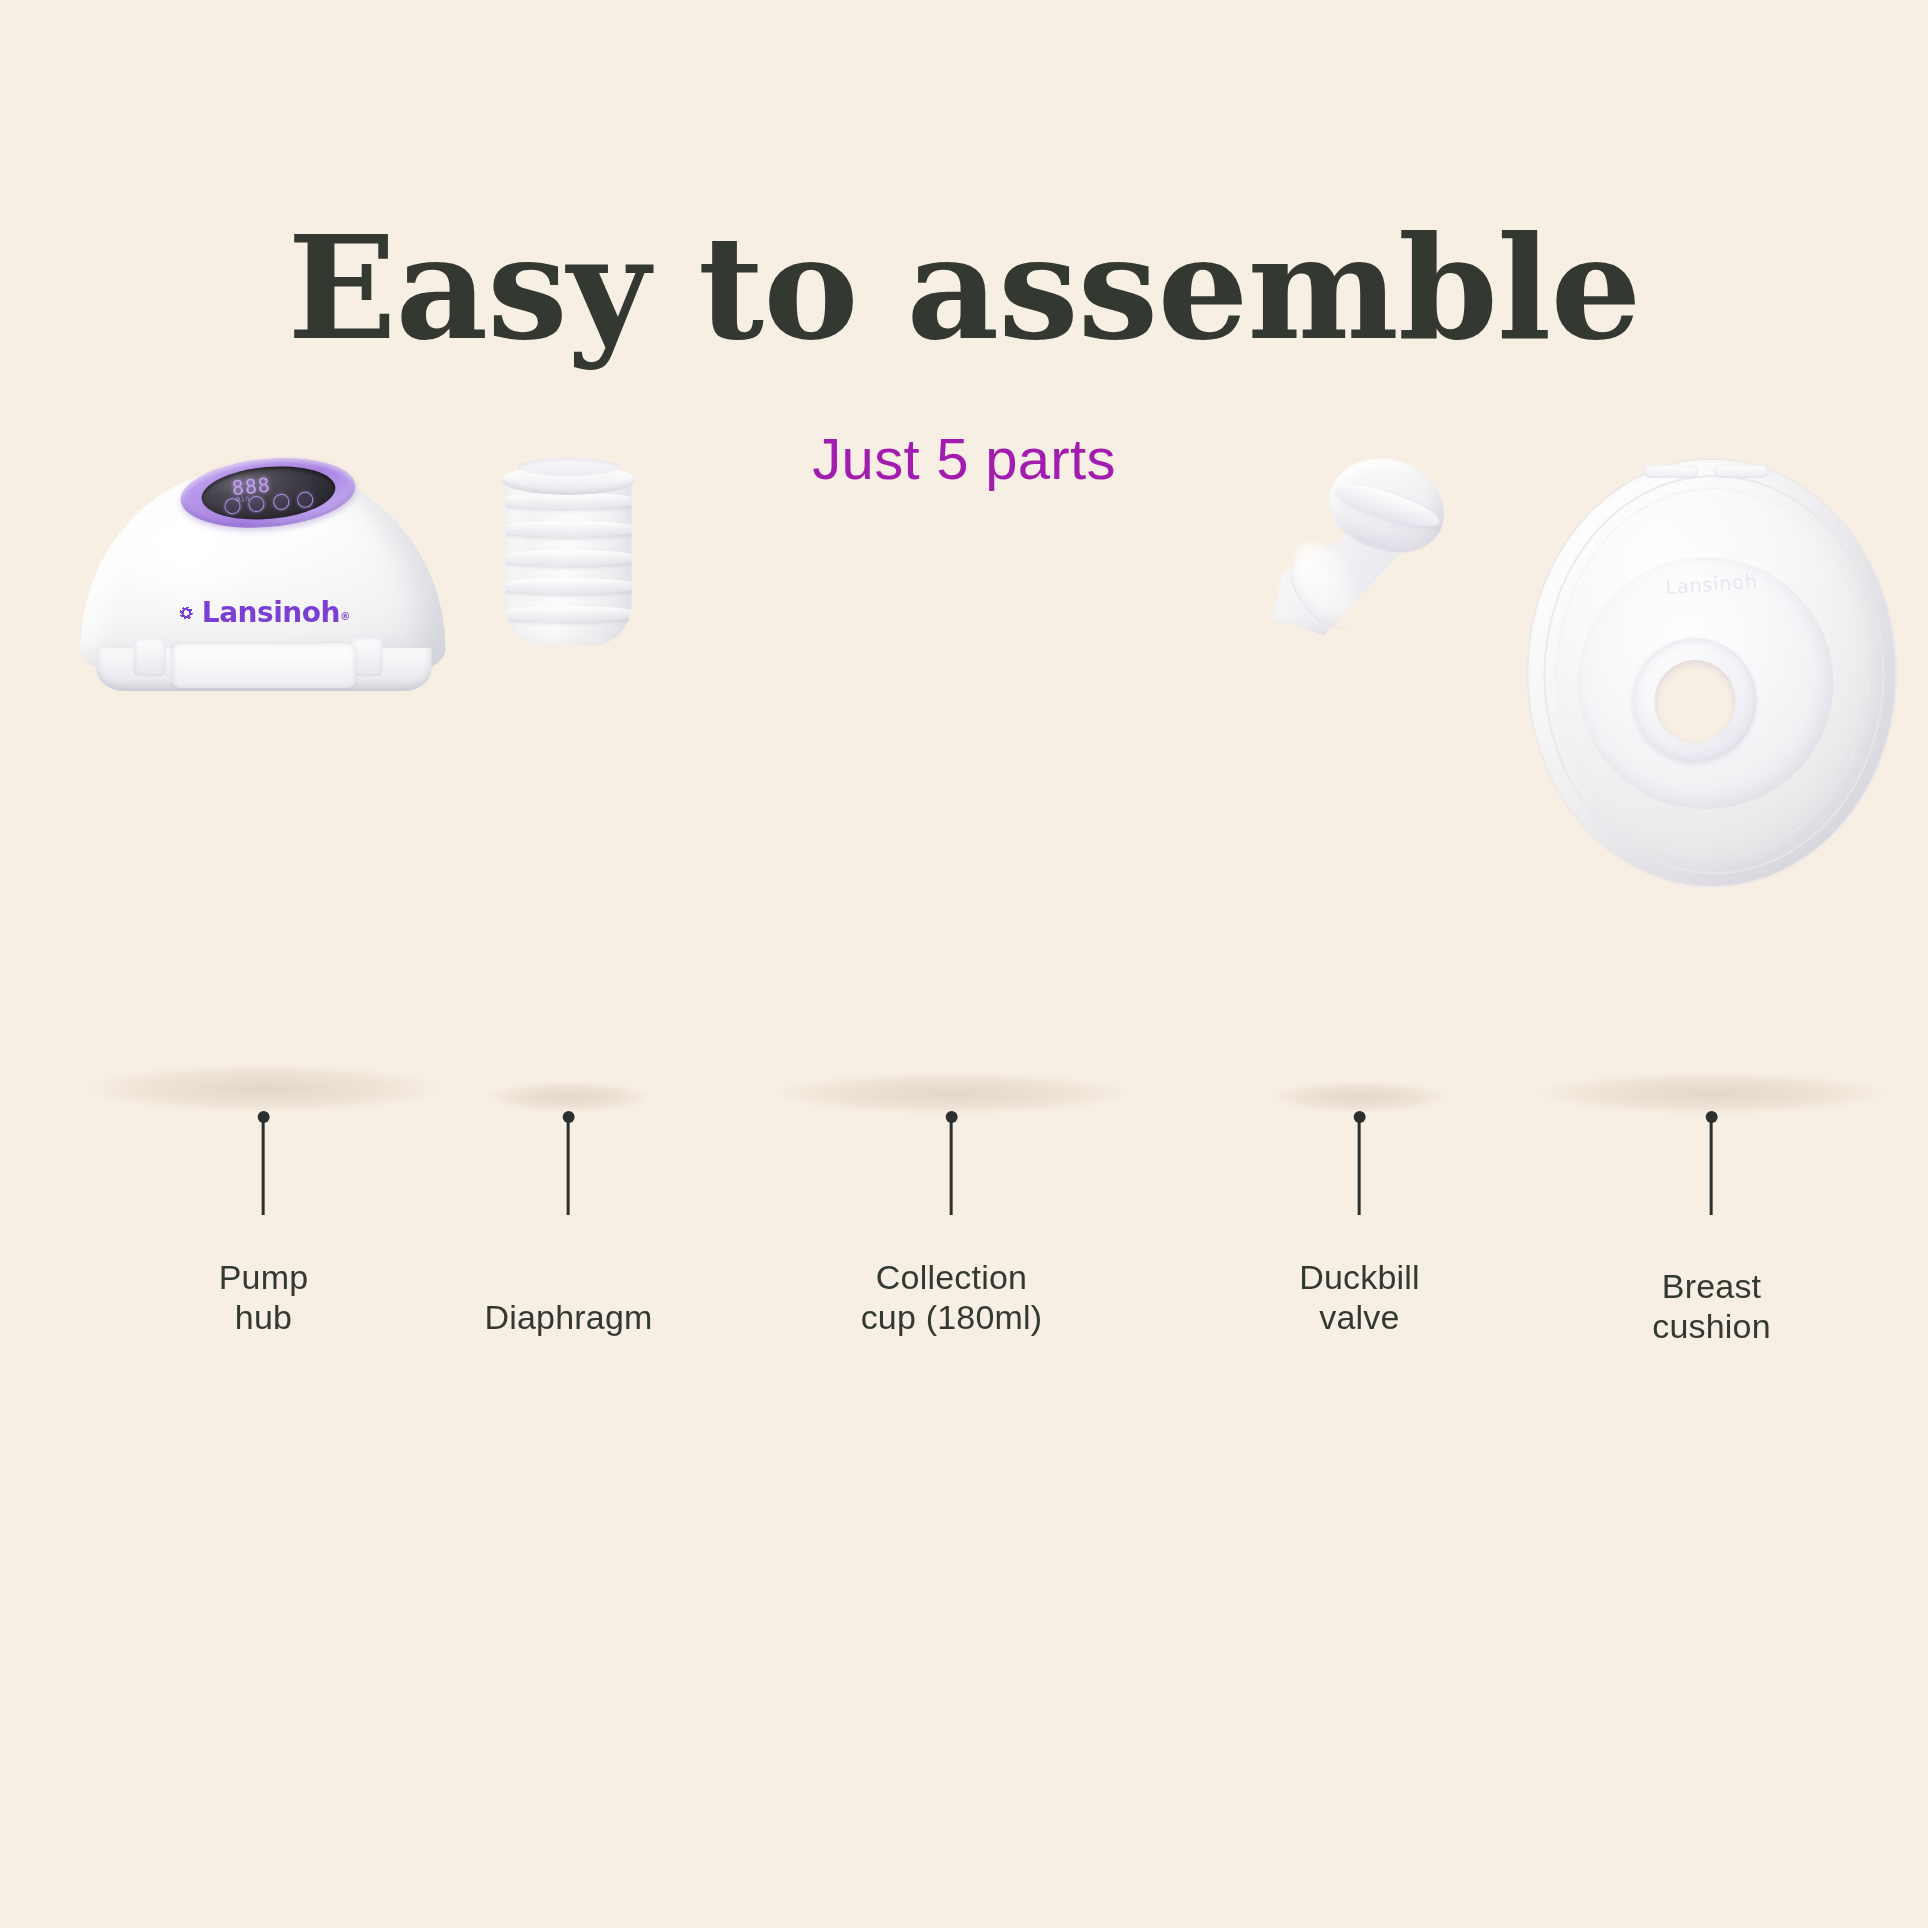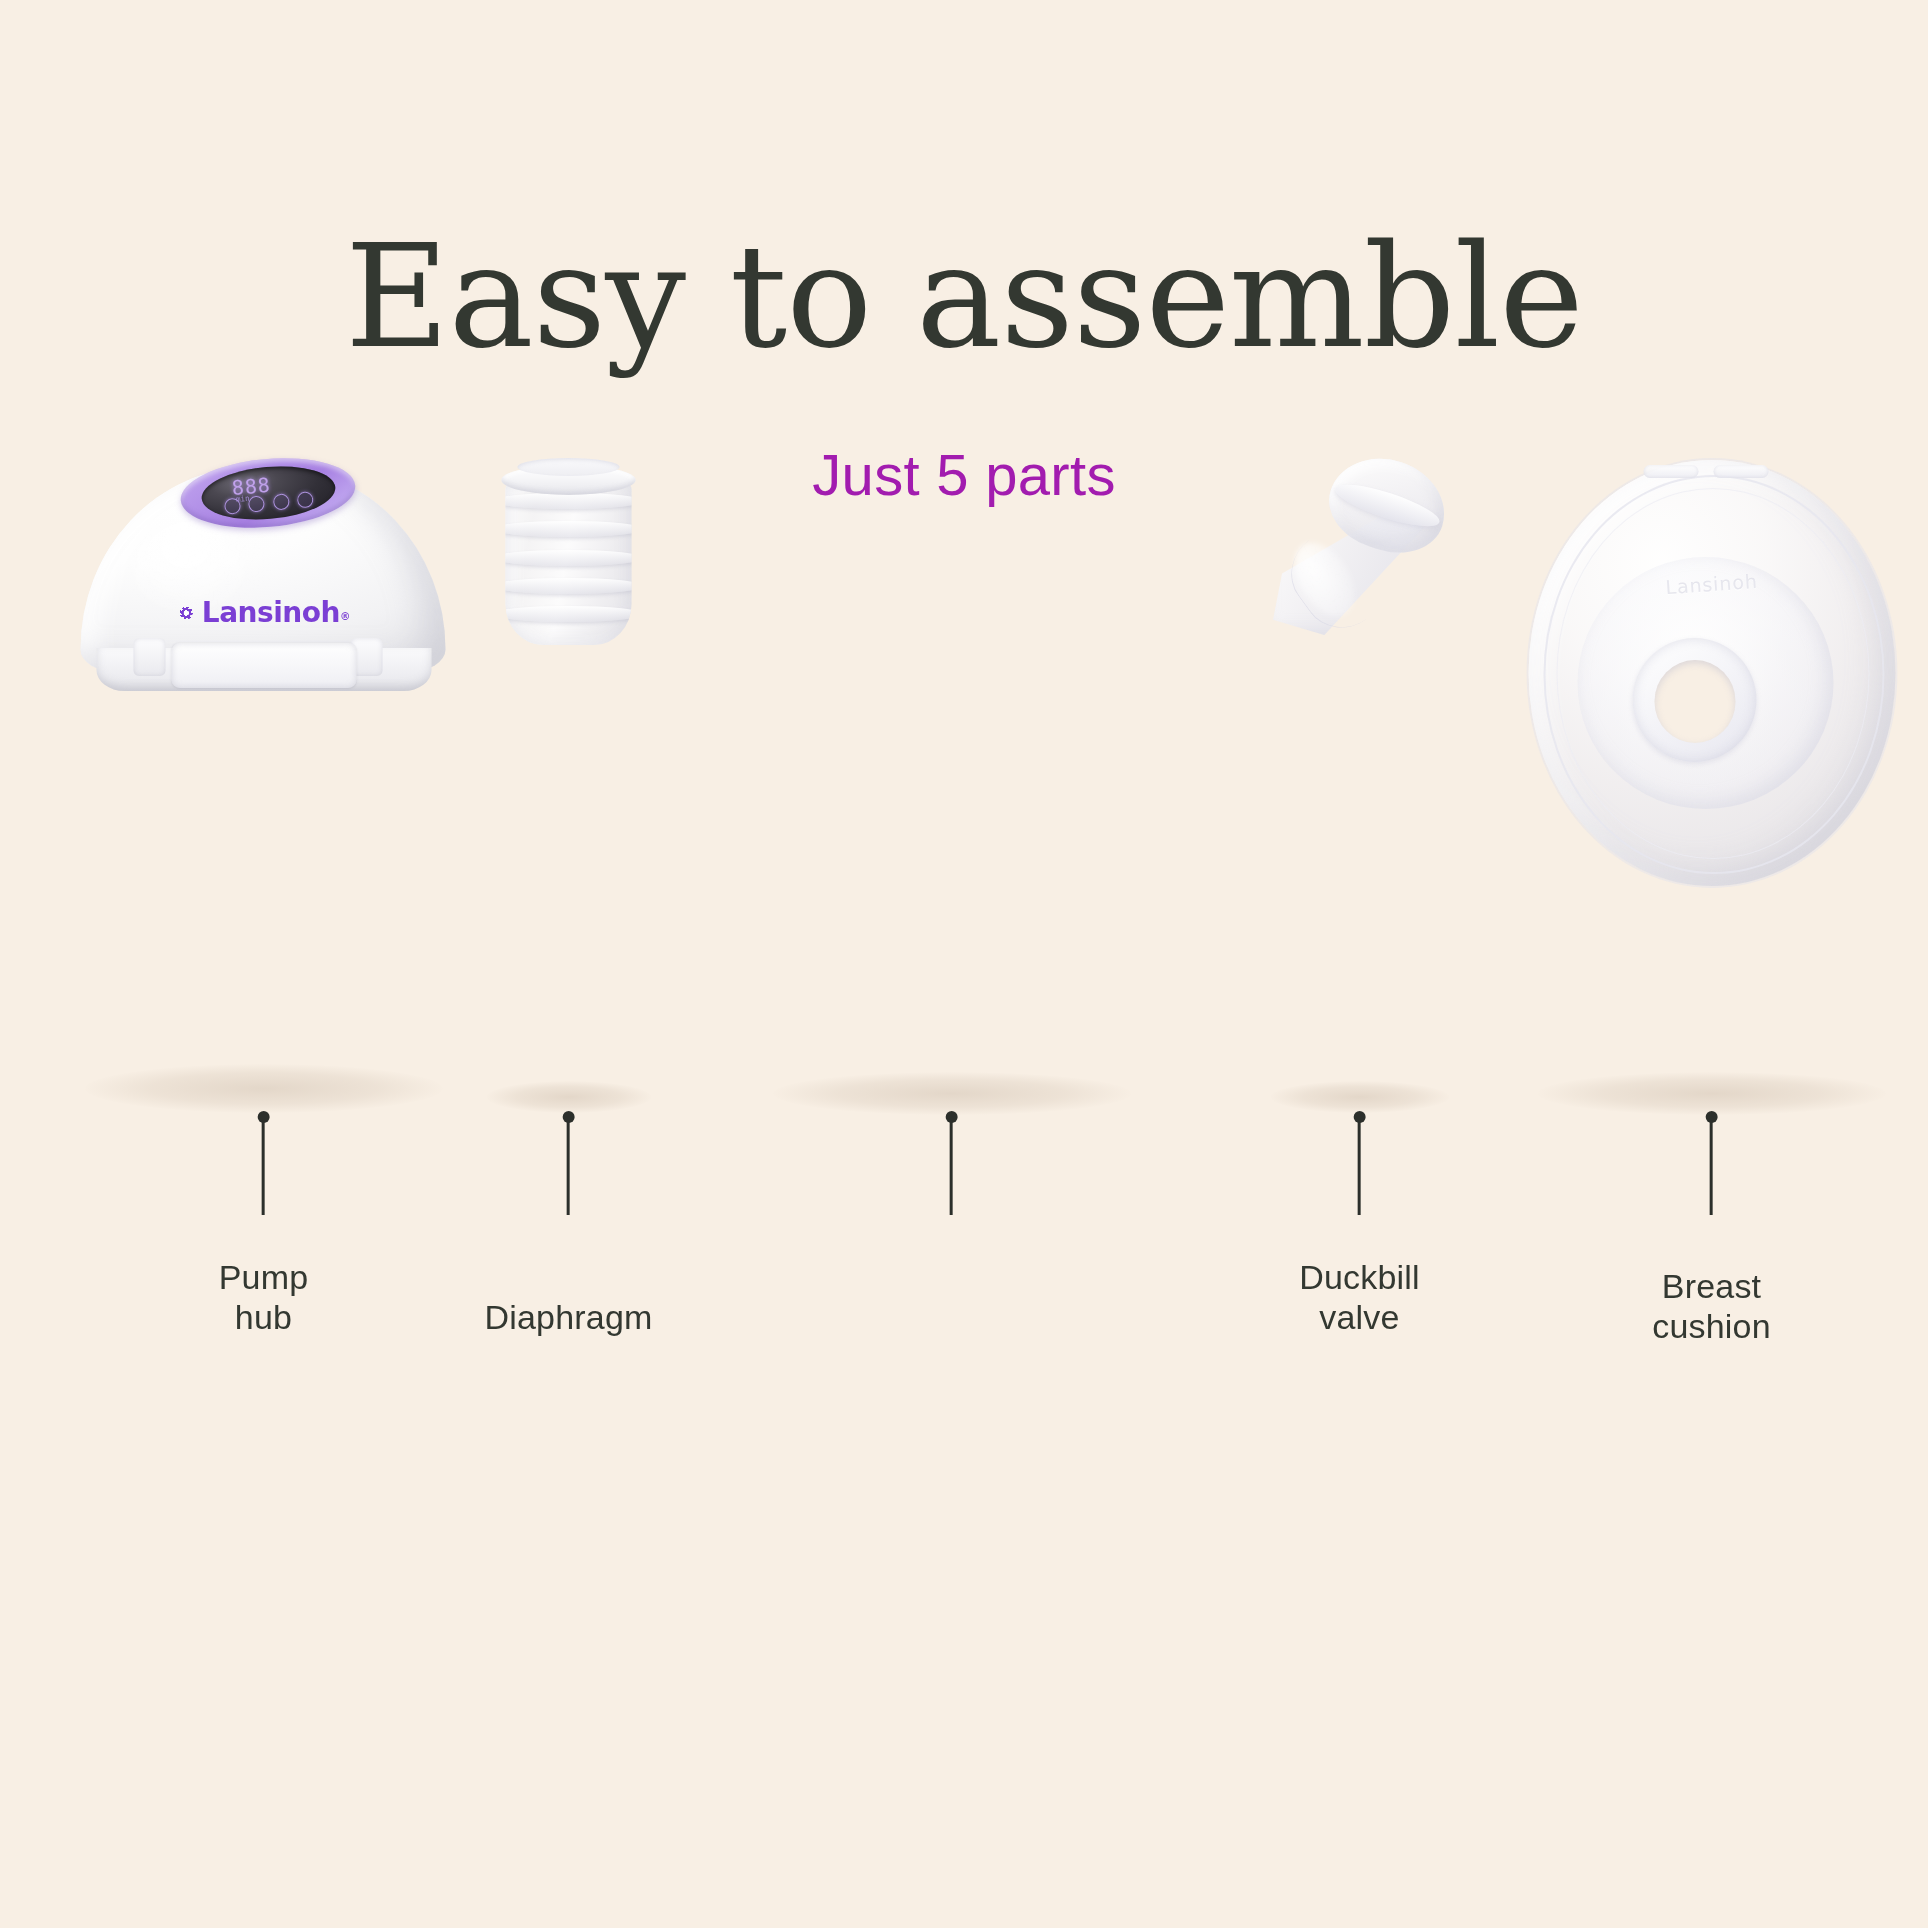--- a/index.html
+++ b/index.html
@@ -20,24 +20,24 @@
   .headings {
     position: absolute;
     top: 0; left: 0; right: 0;
     text-align: center;
     padding-top: 209px;
   }
   .title {
     font-family: "DejaVu Serif", "Liberation Serif", serif;
     font-size: 143px;
     line-height: 1.0;
-    font-weight: 400;
+    font-weight: 700;
     color: #333831;
     letter-spacing: -0.9px;
-    margin: 16px;
+    margin: 8px;
   }
   .subtitle {
     font-family: "Liberation Sans", sans-serif;
     font-size: 58px;
     line-height: 1.0;
     font-weight: 400;
     color: #a21caf;
     margin: 0;
     padding-top: 62px;
     letter-spacing: 0.3px;
@@ -608,20 +608,24 @@
   </div>
 
   <div class="part" style="left:687px; width:529px; height:659px;">
     <div class="ground-shadow" style="bottom:373px; width:358px; height:43px;"></div>
 
     <div class="leader" style="bottom:273px; height:104px;">
       <span class="leader-dot"></span>
       <span class="leader-line"></span>
     </div>
 
+    <div class="caption" style="bottom:151px;">
+      <div>Collection</div>
+      <div>cup (180ml)</div>
+    </div>
   </div>
 
   <div class="part" style="left:1220px; width:279px; height:659px;">
     <div class="ground-shadow" style="bottom:375px; width:179px; height:32px;"></div>
     <div class="part-art duck-wrap" style="bottom:377px;">
       <div class="duck-body"></div>
       <div class="duck-edge"></div>
       <div class="duck-sheen"></div>
       <div class="duck-head"></div>
       <div class="duck-collar"></div>

